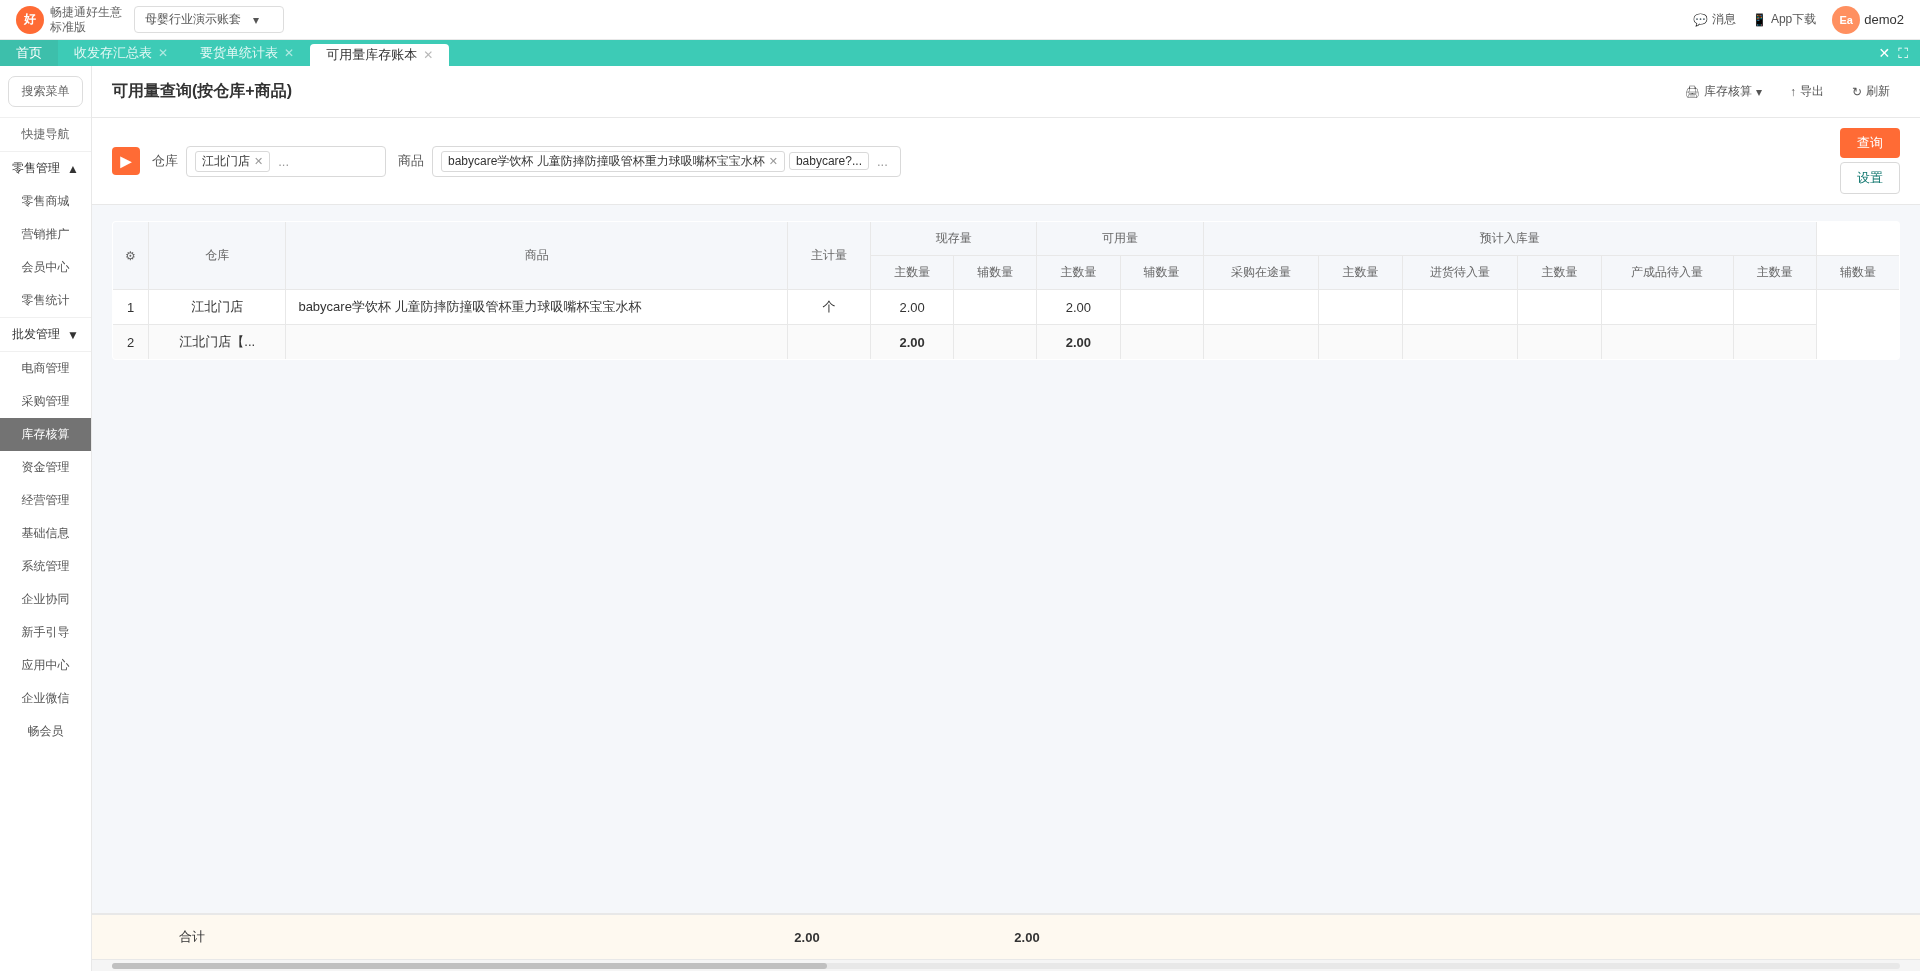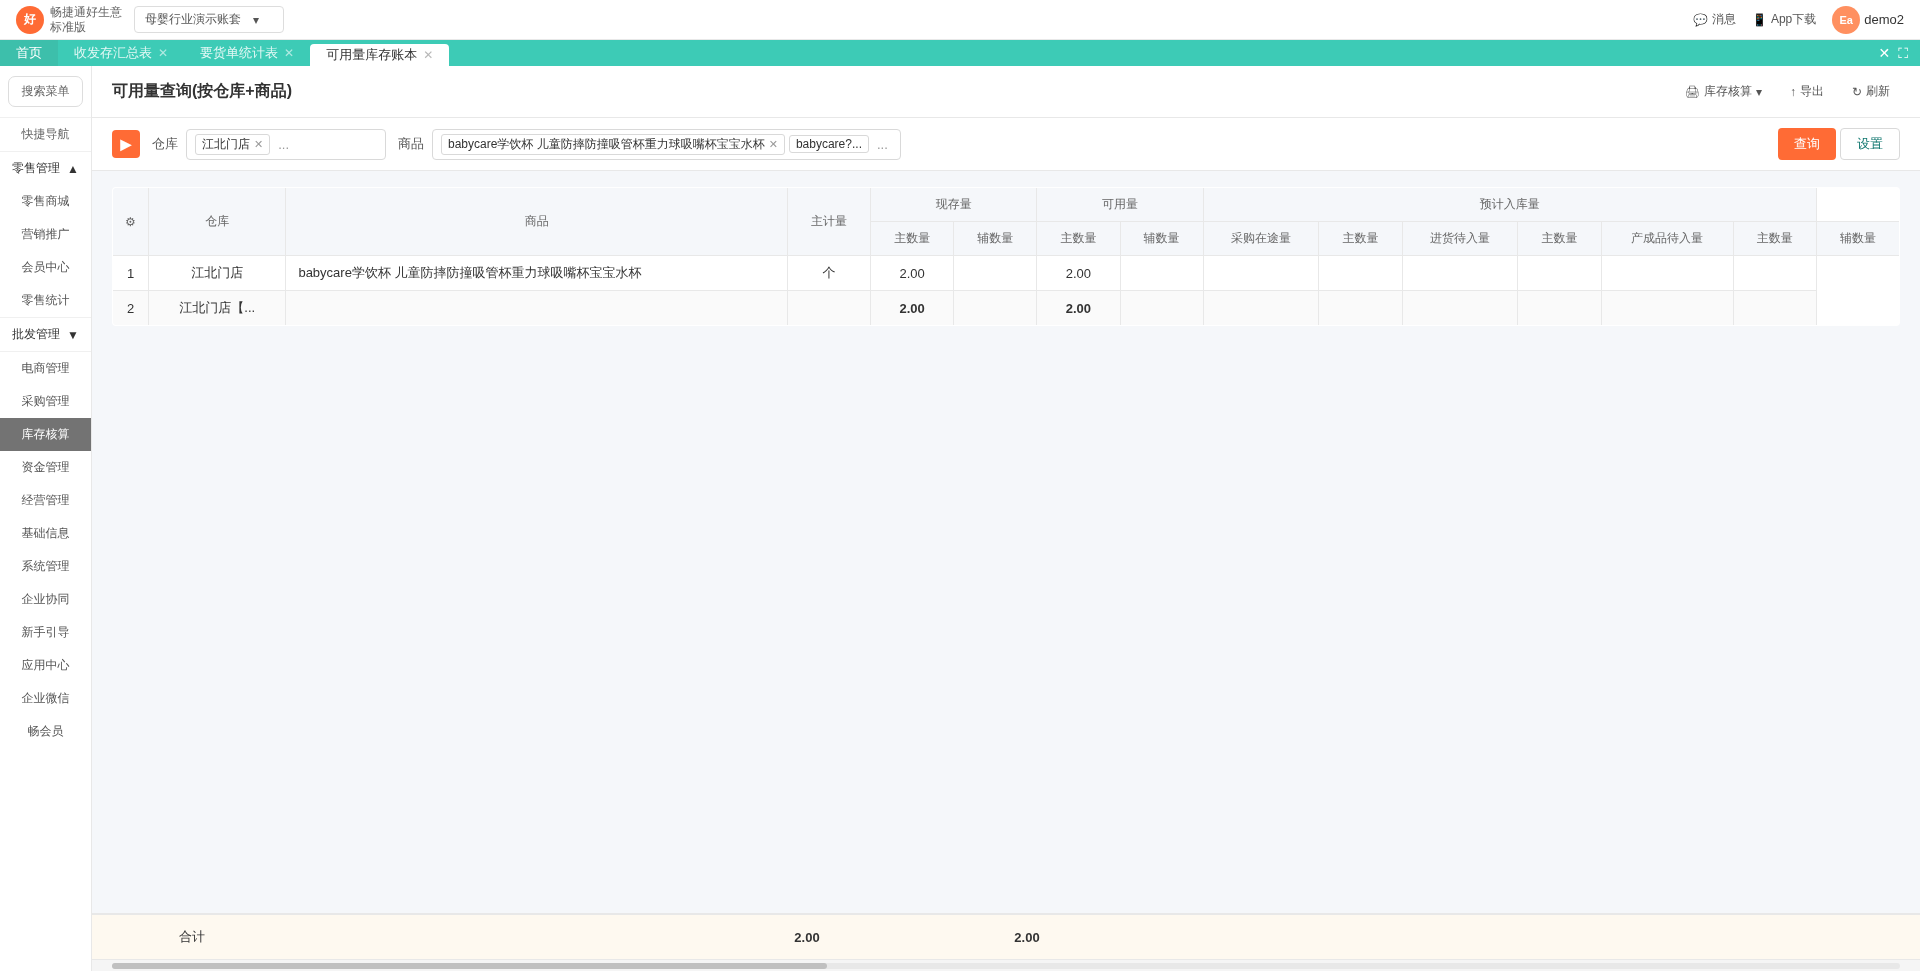--- a/index.html
+++ b/index.html
@@ -216,21 +216,21 @@
           <div class="filter-tag">
             <span>babycare学饮杯 儿童防摔防撞吸管杯重力球吸嘴杯宝宝水杯</span>
             <span class="remove">✕</span>
           </div>
           <div class="filter-tag">
             <span>babycare?...</span>
           </div>
           <span class="filter-dots">...</span>
         </div>
       </div>
-      <div style="margin-left:auto; display:flex; flex-direction:row; gap:4px;">
+      <div style="margin-left:auto; display:flex; flex-direction:column; gap:4px;">
         <button class="btn-primary">查询</button>
         <button class="btn-secondary">设置</button>
       </div>
     </div>
 
     <div class="table-container">
       <table class="data-table">
         <thead>
           <tr>
             <th class="col-settings" rowspan="2">⚙</th>

